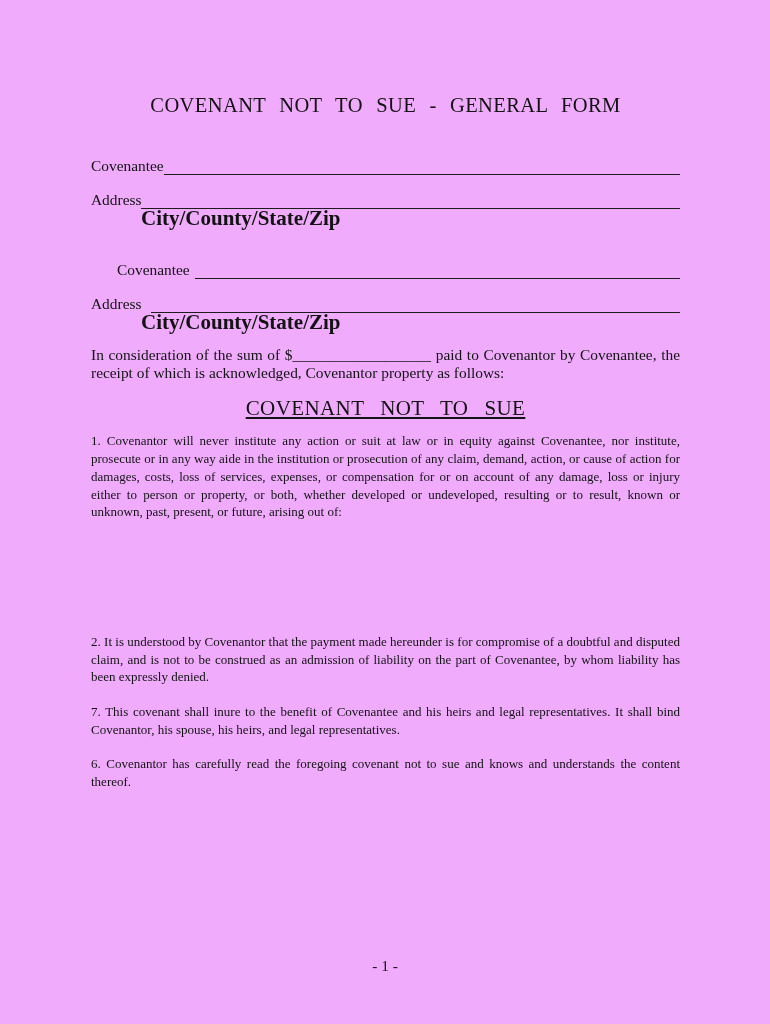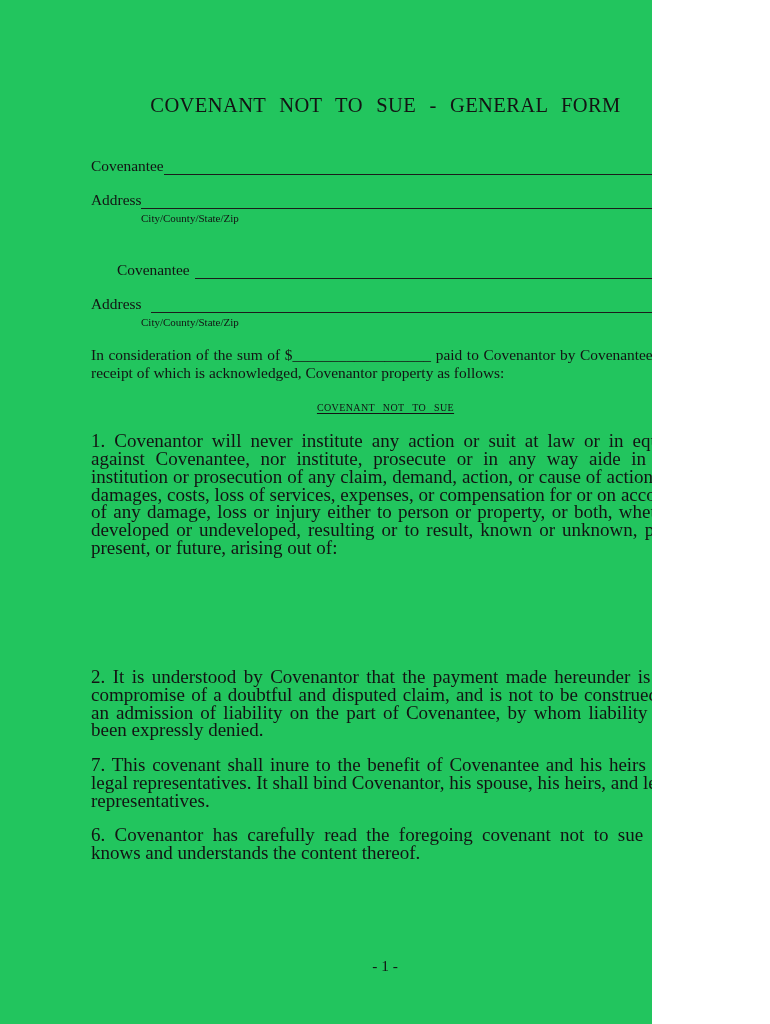--- a/index.html
+++ b/index.html
@@ -2,23 +2,23 @@
 <html><head>
 <meta charset="utf-8">
 <style>
   html, body {
     margin: 0;
     padding: 0;
     background: #ffffff;
   }
   .page {
     position: relative;
-    width: 652px;
+    width: 770px;
     height: 1024px;
-    background: #22c55e;
+    background: #f0abfc;
     font-family: "Liberation Serif", "DejaVu Serif", serif;
     color: #131313;
     overflow: hidden;
   }
   .content {
     position: absolute;
     left: 91px;
     top: 0;
     width: 589px;
   }
@@ -43,43 +43,44 @@
   .row-address2     { margin-top: 15px; }
   .field-label { flex: 0 0 auto; }
   .row-covenantee .field-label { margin-right: 5px; margin-left: 26px; }
   .row-address2  .field-label { margin-right: 10px; }
   .fill-line {
     flex: 1 1 auto;
     border-bottom: 1.3px solid #1c1c1c;
     height: 17px;
   }
   .field-caption {
-    font-size: 11px;
+    font-size: 21px;
     line-height: 18px;
     padding-left: 50px;
+    font-weight: bold;
   }
   .intro {
     margin: 15px 0 0 0;
     font-size: 15.4px;
     line-height: 17.7px;
     text-align: justify;
   }
   .section-heading {
     margin-top: 18px;
-    font-size: 10px;
+    font-size: 21px;
     line-height: 18px;
     text-align: center;
     word-spacing: 0.5em;
     letter-spacing: 0.4px;
     text-decoration: underline;
     text-underline-offset: 2px;
   }
   .para {
     margin: 17px 0 0 0;
-    font-size: 19px;
+    font-size: 13px;
     line-height: 17.7px;
     text-align: justify;
   }
   .para-first { margin-top: 15px; }
   .para-after-blank { margin-top: 112px; }
   .page-footer {
     position: absolute;
     left: 0;
     top: 957px;
     width: 770px;

